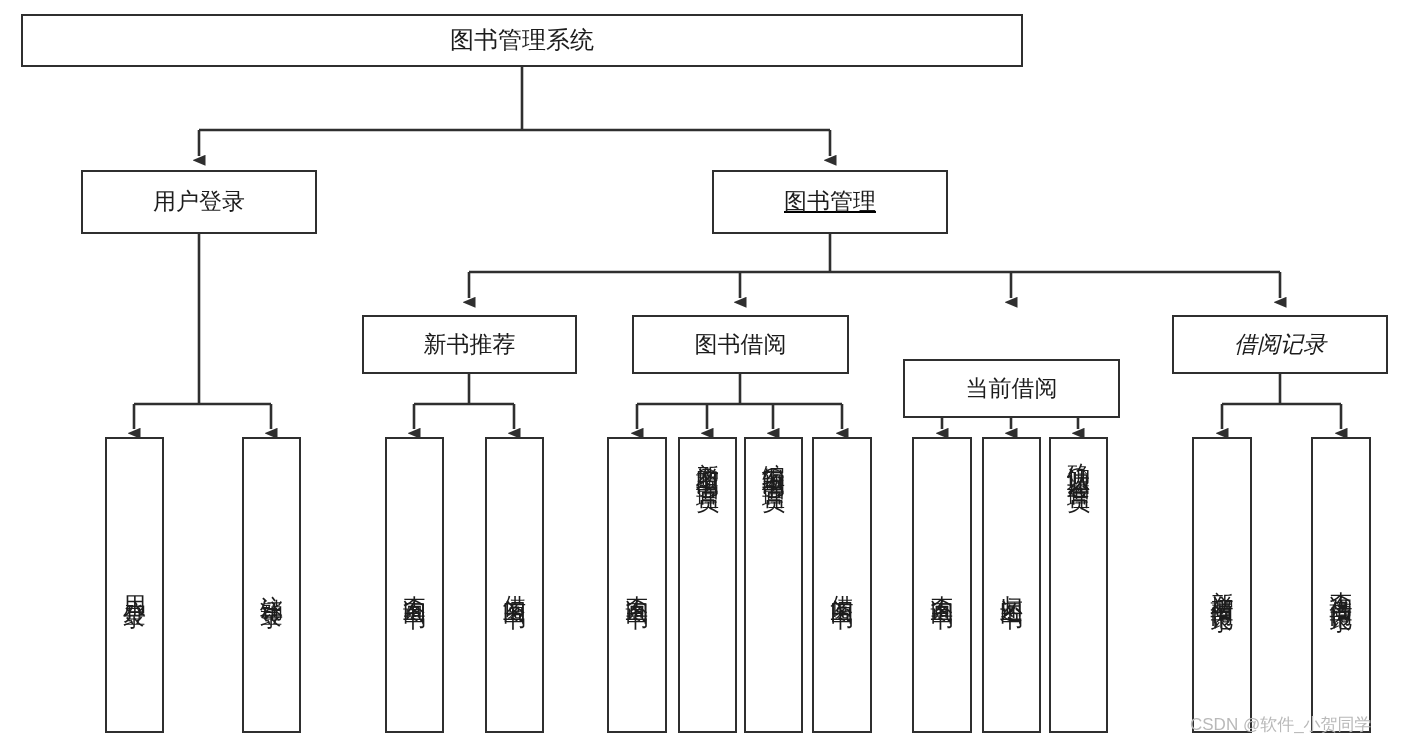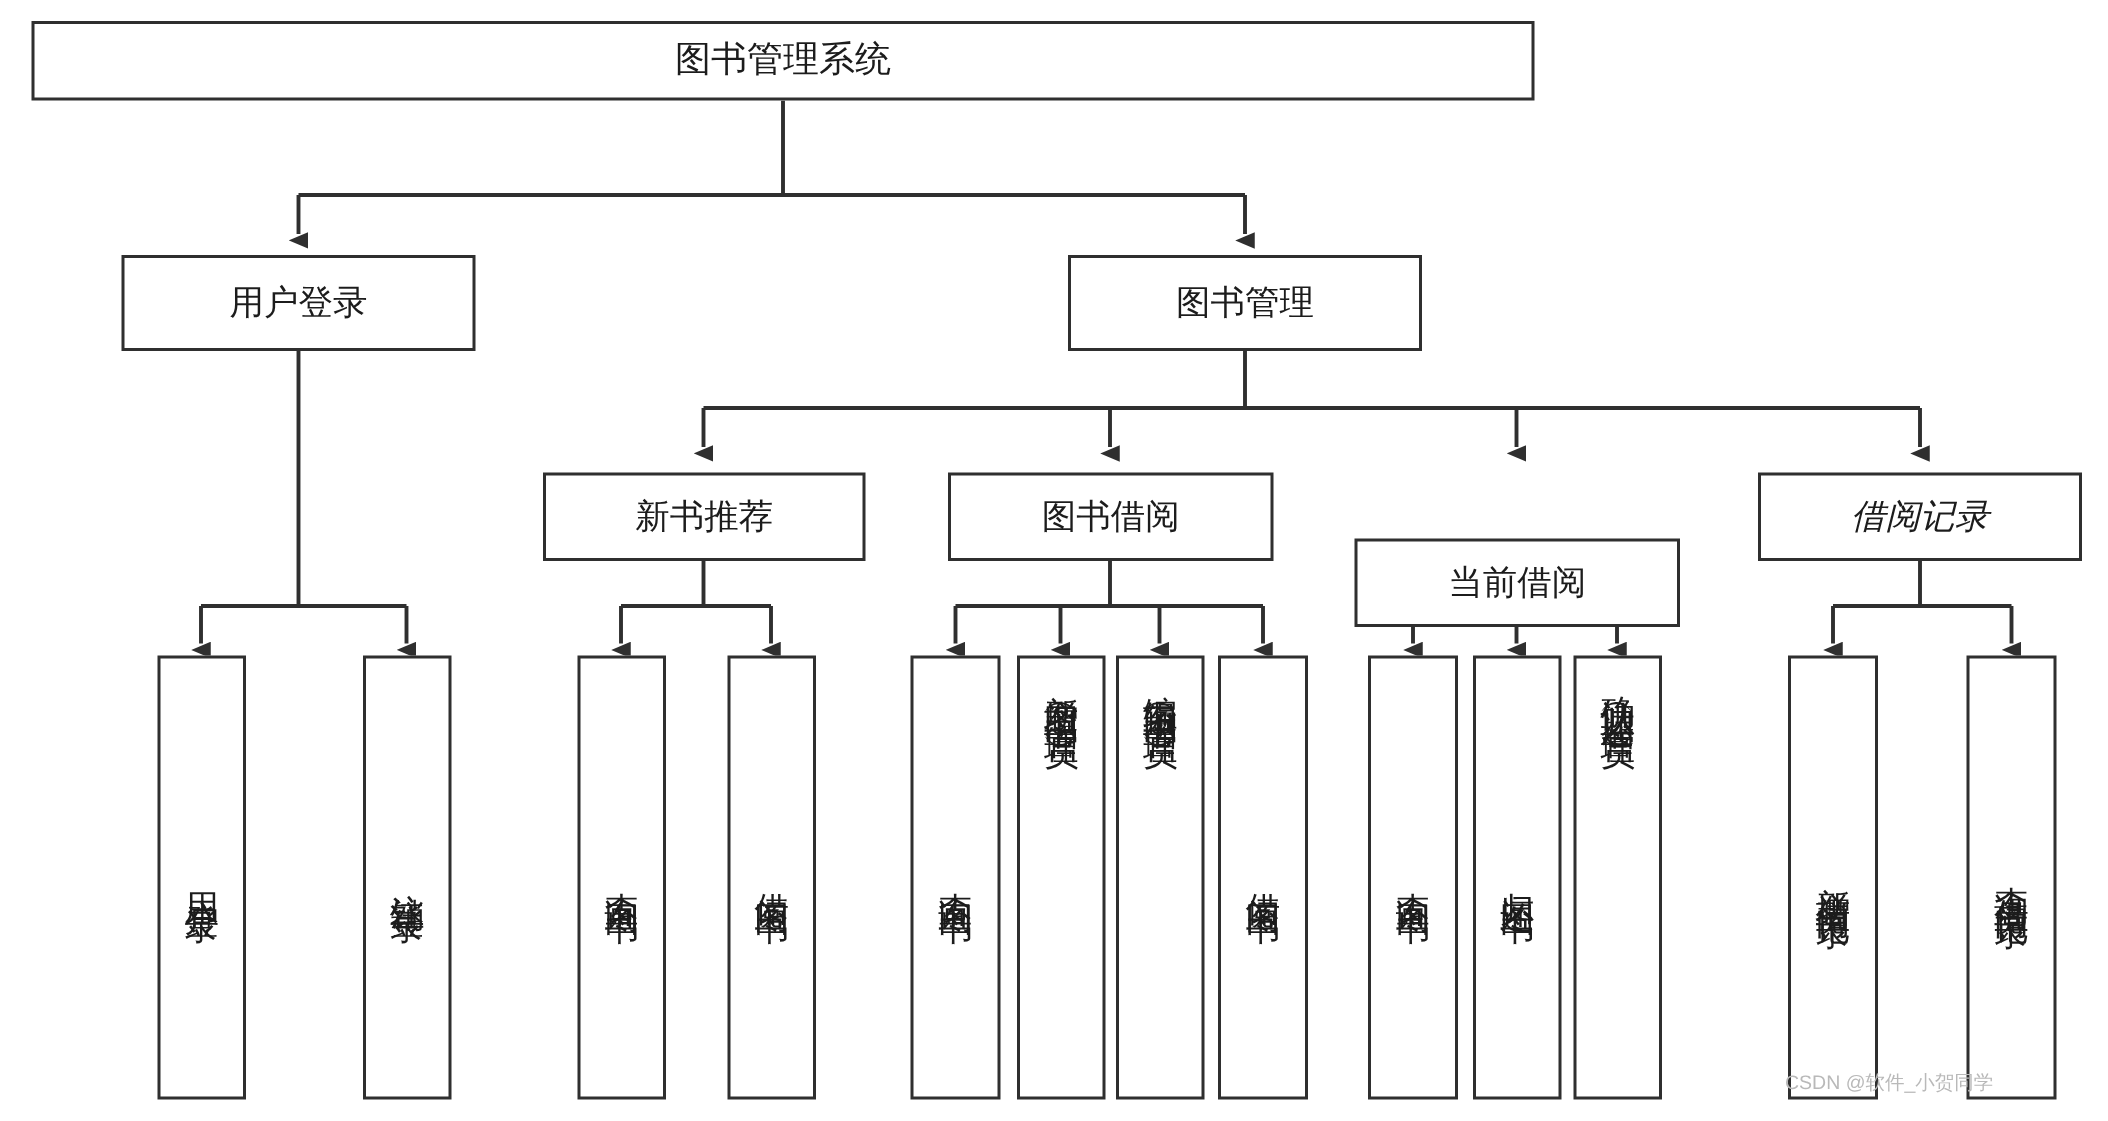--- a/index.html
+++ b/index.html
@@ -33,21 +33,21 @@
     letter-spacing:4px;
     line-height:1;
   }
   .node-v{align-items:flex-start;padding-top:6px;}
   .node-v.center-v{align-items:center;padding-top:0;}
 
   #watermark{
     position:absolute;
     left:1190px;
     top:713px;
-    font-size:13px;
+    font-size:17px;
     color:#b9b9b9;
     white-space:nowrap;
     user-select:none;
   }
 </style>
 </head>
 <body>
 
 <div id="diagram-root">
 
@@ -101,21 +101,21 @@
     </g>
   </svg>
 
   <div class="node-box node-root node-h" style="left:21px;top:14px;width:1002px;height:53px;font-family:Liberation Serif, serif;">
     <span class="node-label">图书管理系统</span>
   </div>
 
   <div class="node-box node-h" style="left:81px;top:170px;width:236px;height:64px;">
     <span class="node-label">用户登录</span>
   </div>
-  <div class="node-box node-h" style="left:712px;top:170px;width:236px;height:64px;">
+  <div class="node-box node-h" style="left:712px;top:170px;width:236px;height:64px;text-decoration:underline;">
     <span class="node-label">图书管理</span>
   </div>
 
   <div class="node-box node-h" style="left:362px;top:315px;width:215px;height:59px;">
     <span class="node-label">新书推荐</span>
   </div>
   <div class="node-box node-h" style="left:632px;top:315px;width:217px;height:59px;">
     <span class="node-label">图书借阅</span>
   </div>
   <div class="node-box node-h" style="left:903px;top:315px;width:217px;height:59px;margin-top:44px;">

